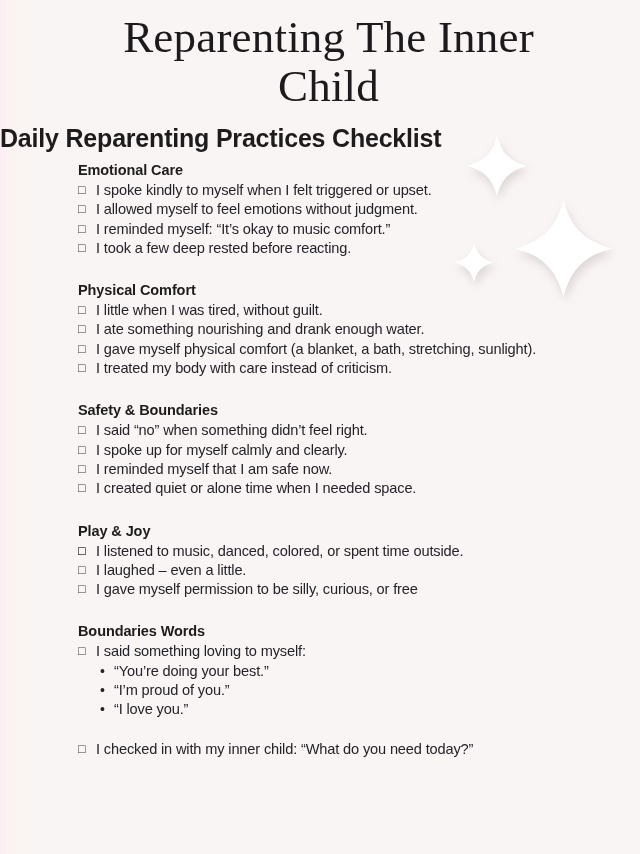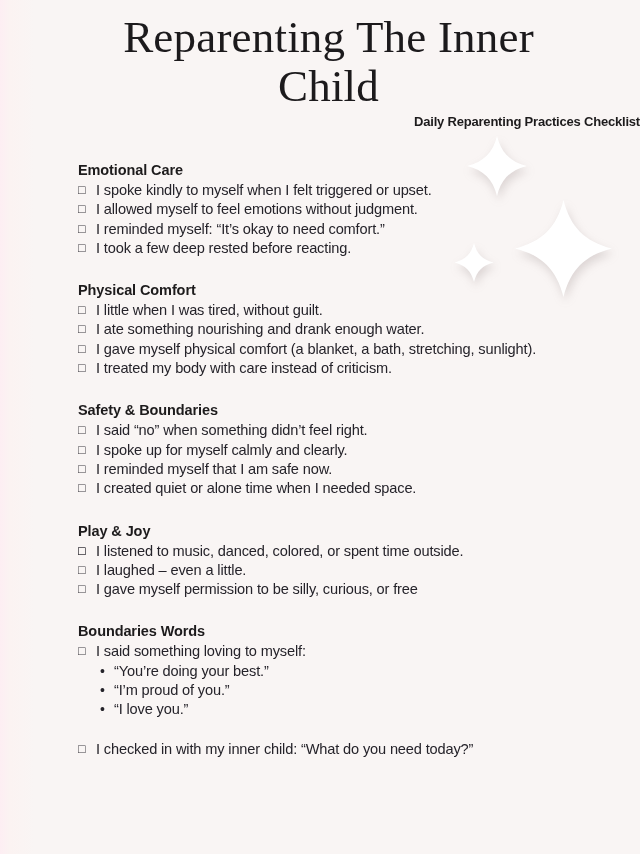--- a/index.html
+++ b/index.html
@@ -55,26 +55,25 @@
     font-weight: 400;
     color: #1c1a1c;
     letter-spacing: 0.2px;
     padding: 0 60px;
   }
 
   .subtitle {
     position: absolute;
     left: 0; right: 0;
     top: 103px;
-    text-align: right;
-    font-size: 13px;
+    text-align: left;
+    font-size: 25px;
     font-weight: bold;
     color: #1d1b1c;
     letter-spacing: -0.2px;
-    padding-left: 28px;
   }
 
   
   .content {
     position: absolute;
     left: 78px;
     top: 162px;
     right: 20px;
   }
 
@@ -165,21 +164,21 @@
       <div class="check-item">
         <span class="check-box">□</span>
         <span>I spoke kindly to myself when I felt triggered or upset.</span>
       </div>
       <div class="check-item">
         <span class="check-box">□</span>
         <span>I allowed myself to feel emotions without judgment.</span>
       </div>
       <div class="check-item">
         <span class="check-box">□</span>
-        <span>I reminded myself: “It’s okay to need comfort.”</span>
+        <span>I reminded myself: “It’s okay to music comfort.”</span>
       </div>
       <div class="check-item">
         <span class="check-box">□</span>
         <span>I took a few deep rested before reacting.</span>
       </div>
     </div>
 
     <div class="section">
       <div class="section-heading">Physical Comfort</div>
       <div class="check-item">

